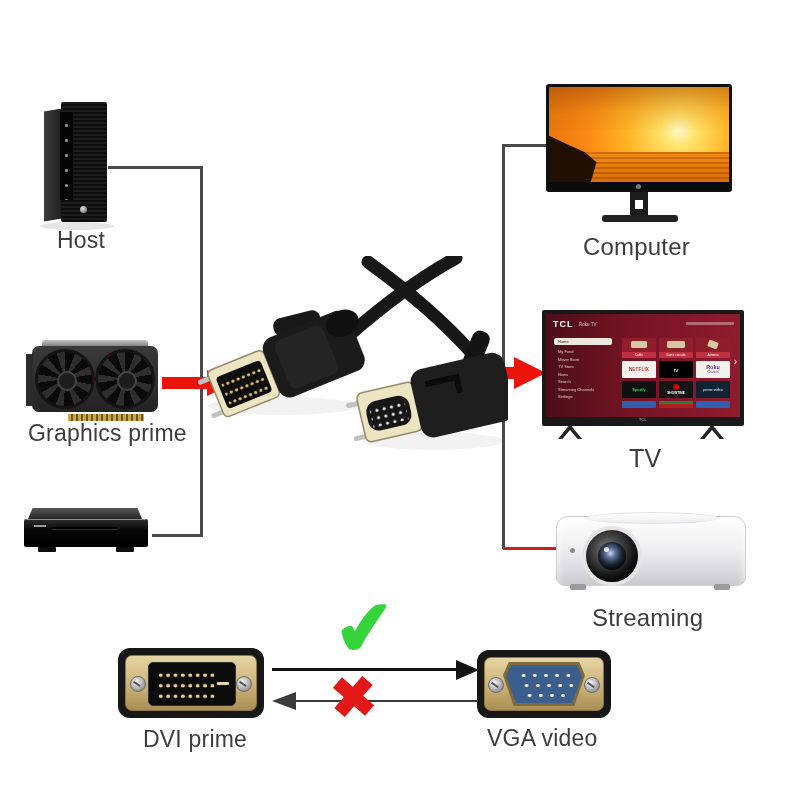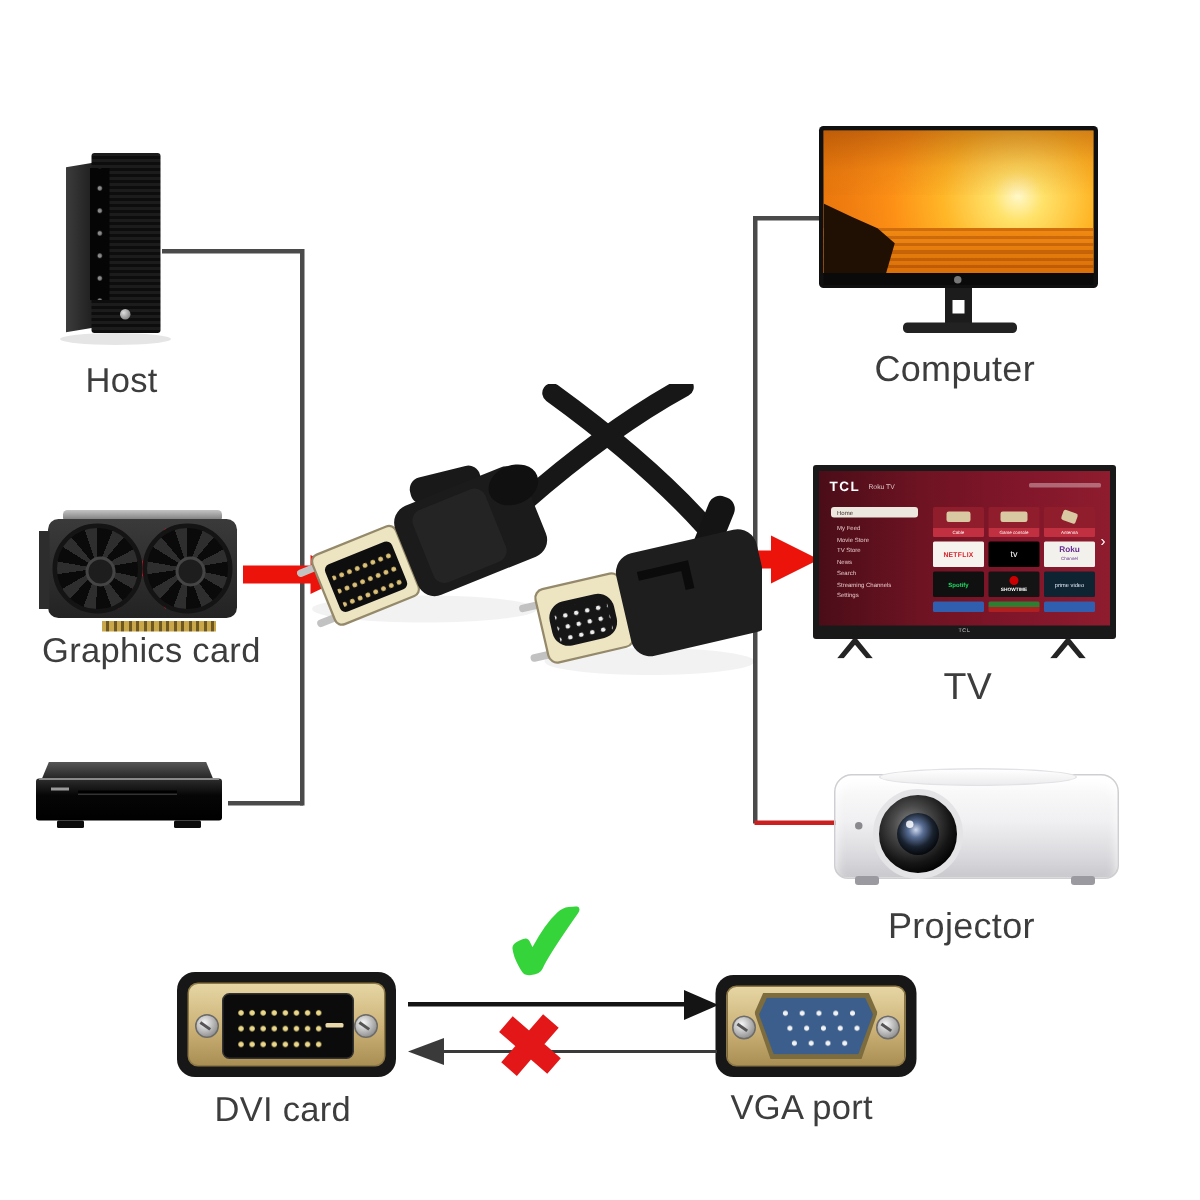--- a/index.html
+++ b/index.html
@@ -199,37 +199,37 @@
   <div class="abs r-arrow-body" style="left:486px;top:367px;width:30px;height:12px;"></div>
   <div class="abs r-arrow-head2" style="left:514px;top:357px;"></div>
 
   <div class="abs tower">
     <div class="tower-shadow"></div>
     <div class="tower-side"></div>
     <div class="tower-front"></div>
     <div class="tower-strip"></div>
     <div class="tower-logo"></div>
   </div>
-  <div class="abs dev-label" style="left:57px;top:240px;">Host</div>
+  <div class="abs dev-label" style="left:57px;top:227px;">Host</div>
 
   <div class="abs gpu">
     <div class="gpu-pipe"></div>
     <div class="gpu-body"></div>
     <div class="gpu-x1"></div>
     <div class="gpu-x2"></div>
     <div class="gpu-bracket"></div>
     <div class="gpu-fan f1">
         <div class="gpu-hub"></div>
       </div>
     <div class="gpu-fan f2">
         <div class="gpu-hub"></div>
       </div>
     <div class="gpu-pcb"></div>
   </div>
-  <div class="abs dev-label" style="left:28px;top:420px;">Graphics card</div>
+  <div class="abs dev-label" style="left:28px;top:420px;">Graphics prime</div>
 
   <div class="abs bluray">
     <div class="br-lid"></div>
     <div class="br-front"></div>
     <div class="br-slot"></div>
     <div class="br-led"></div>
     <div class="br-foot l"></div>
     <div class="br-foot r"></div>
   </div>
 
@@ -351,46 +351,46 @@
     <div class="pj-body"></div>
     <div class="pj-top"></div>
     <div class="pj-lens-outer">
       <div class="pj-lens-inner"></div>
       <div class="pj-glint"></div>
     </div>
     <div class="pj-sensor"></div>
     <div class="pj-foot l"></div>
     <div class="pj-foot r"></div>
   </div>
-  <div class="abs dev-label" style="left:592px;top:604px;font-size:24px;">Projector</div>
+  <div class="abs dev-label" style="left:592px;top:604px;font-size:24px;">Streaming</div>
 
   <div class="abs port-outer dvi-port">
     <div class="port-face"></div>
     <div class="screw" style="left:12px;"></div>
     <div class="screw" style="right:12px;"></div>
     <div class="dvi-block">
       <div class="dvi-pins"></div>
       <div class="dvi-blade"></div>
     </div>
   </div>
-  <div class="abs dev-label" style="left:143px;top:726px;">DVI card</div>
+  <div class="abs dev-label" style="left:143px;top:726px;">DVI prime</div>
 
   <div class="abs port-outer vga-port">
     <div class="port-face"></div>
     <div class="screw" style="left:11px;"></div>
     <div class="screw" style="right:11px;"></div>
     <div class="vga-rim">
       <div class="vga-dsub">
         <div class="vga-row vga-r1"></div>
         <div class="vga-row vga-r2"></div>
         <div class="vga-row vga-r3"></div>
       </div>
     </div>
   </div>
-  <div class="abs dev-label" style="left:487px;top:725px;">VGA port</div>
+  <div class="abs dev-label" style="left:487px;top:725px;">VGA video</div>
 
   <div class="abs b-arrow-line" style="left:272px;top:668px;width:185px;height:3px;"></div>
   <div class="abs b-arrow-head-r" style="left:456px;top:660px;"></div>
   <div class="abs b-arrow-line2" style="left:295px;top:700px;width:183px;height:2px;"></div>
   <div class="abs b-arrow-head-l" style="left:272px;top:692px;"></div>
   <div class="abs check" style="left:334px;top:592px;">✔</div>
   <div class="abs cross" style="left:330px;top:670px;">✖</div>
 
 </div>
 

